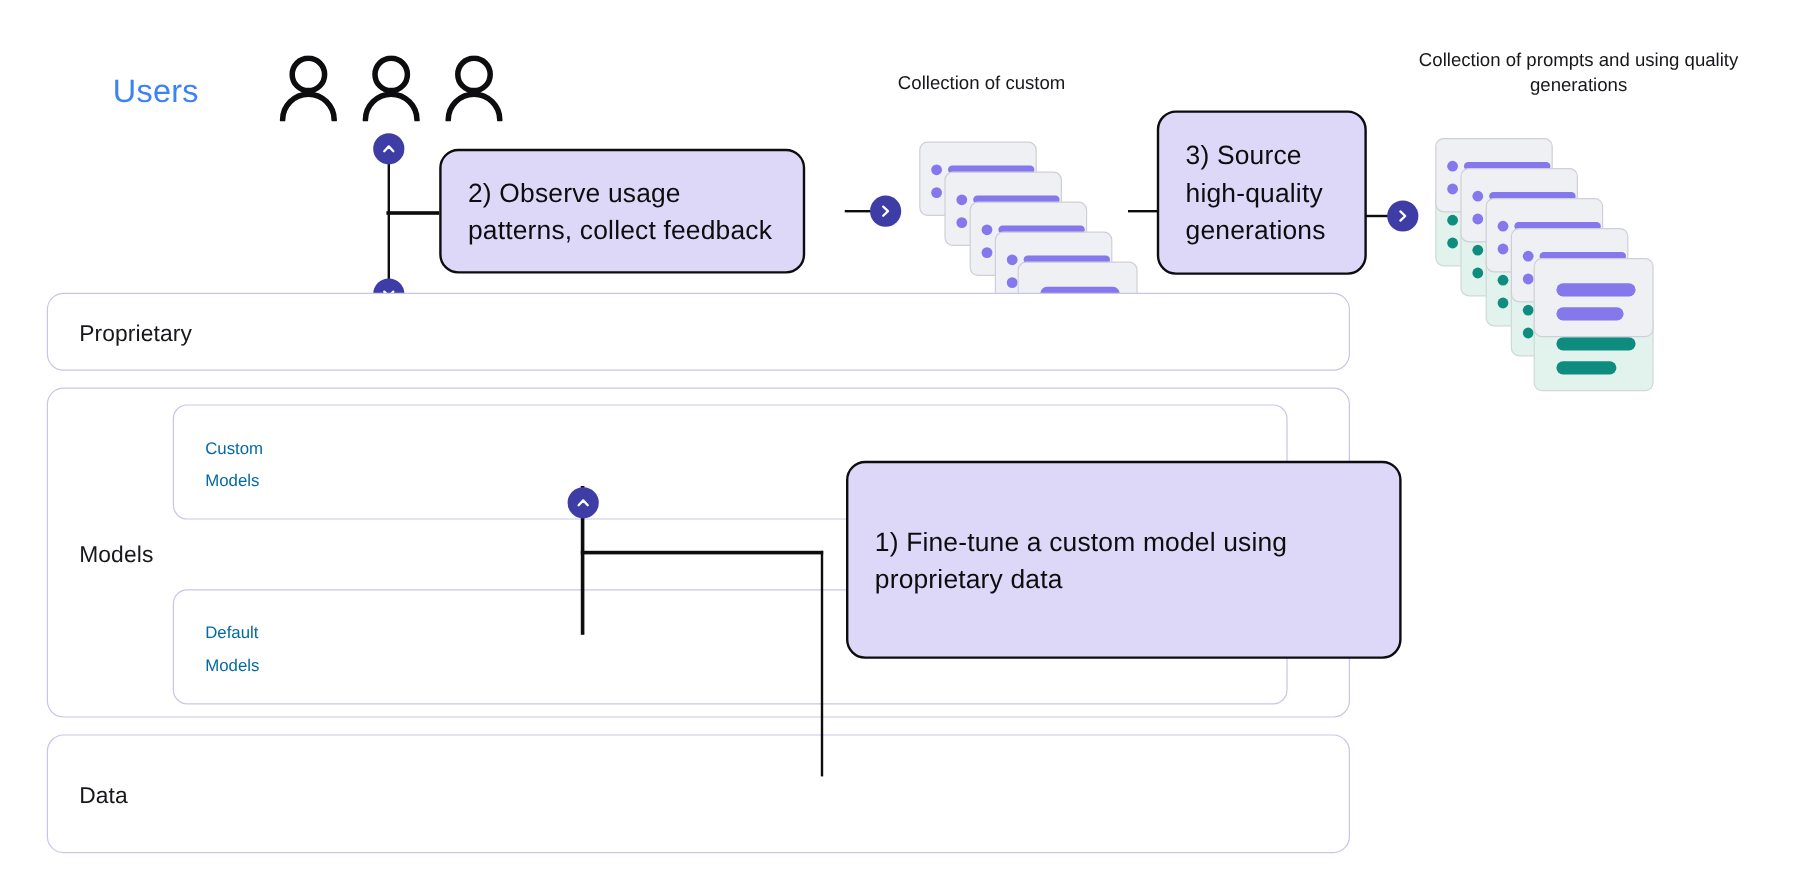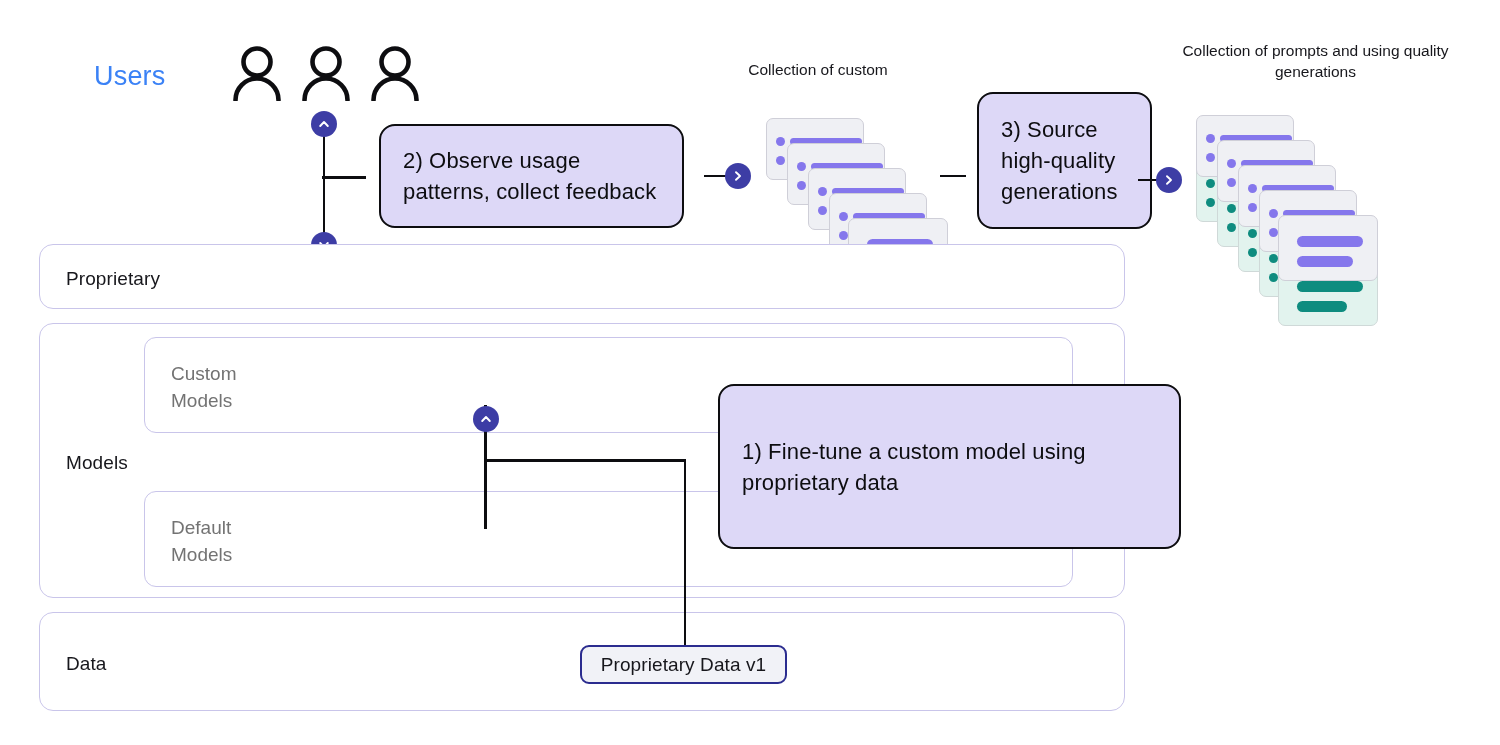--- a/index.html
+++ b/index.html
@@ -37,22 +37,22 @@
   }
   .sub-box {
     position: absolute;
     border: 1.6px solid #c9c5ea;
     border-radius: 12px;
     background: #ffffff;
     box-sizing: border-box;
   }
   .sub-label {
     position: absolute;
-    font-size: 19px;
-    color: #737373;
+    font-size: 14px;
+    color: #0369a1;
     line-height: 27px;
     white-space: pre-line;
   }
 
   
   .pill {
     position: absolute;
     border: 2.2px solid #2b2c8f;
     border-radius: 9px;
     background: #f1f2f7;
@@ -70,21 +70,20 @@
   .callout {
     position: absolute;
     background: #ddd8f7;
     border: 2.4px solid #0d0d10;
     border-radius: 16px;
     box-sizing: border-box;
     display: flex;
     align-items: center;
     color: #0d0d10;
     letter-spacing: .15px;
-    margin-left: 13px;
   }
   .callout-text { padding: 0 22px; }
 
   
   .line-v { position: absolute; width: 2.6px; background: #0d0d10; }
   .line-h { position: absolute; height: 2.6px; background: #0d0d10; }
 
   .badge {
     position: absolute;
     width: 26px;
@@ -338,21 +337,18 @@
   <div class="line-h" style="left:484px; top:459px; width:202px;"></div>
 
   <div class="line-v" style="left:683.5px; top:459px; height:188px;"></div>
 
   <div class="badge" style="left:473px; top:406px;">
     <svg width="14" height="14" viewBox="0 0 14 14">
         <path d="M3.2 9 L7 5 L10.8 9" fill="none" stroke="#ffffff" stroke-width="1.9" stroke-linecap="round" stroke-linejoin="round"></path>
       </svg>
   </div>
 
-  <div class="pill" style="left:580px; top:645px; width:207px; height:39px;">
-    <span>Proprietary Data v1</span>
-  </div>
 
   <div class="callout" style="left:705px; top:384px; width:463px; height:165px; font-size:22px; line-height:31px;">
     <div class="callout-text">1) Fine-tune a custom model using proprietary data</div>
   </div>
 
 </div>
 
 </body></html>

